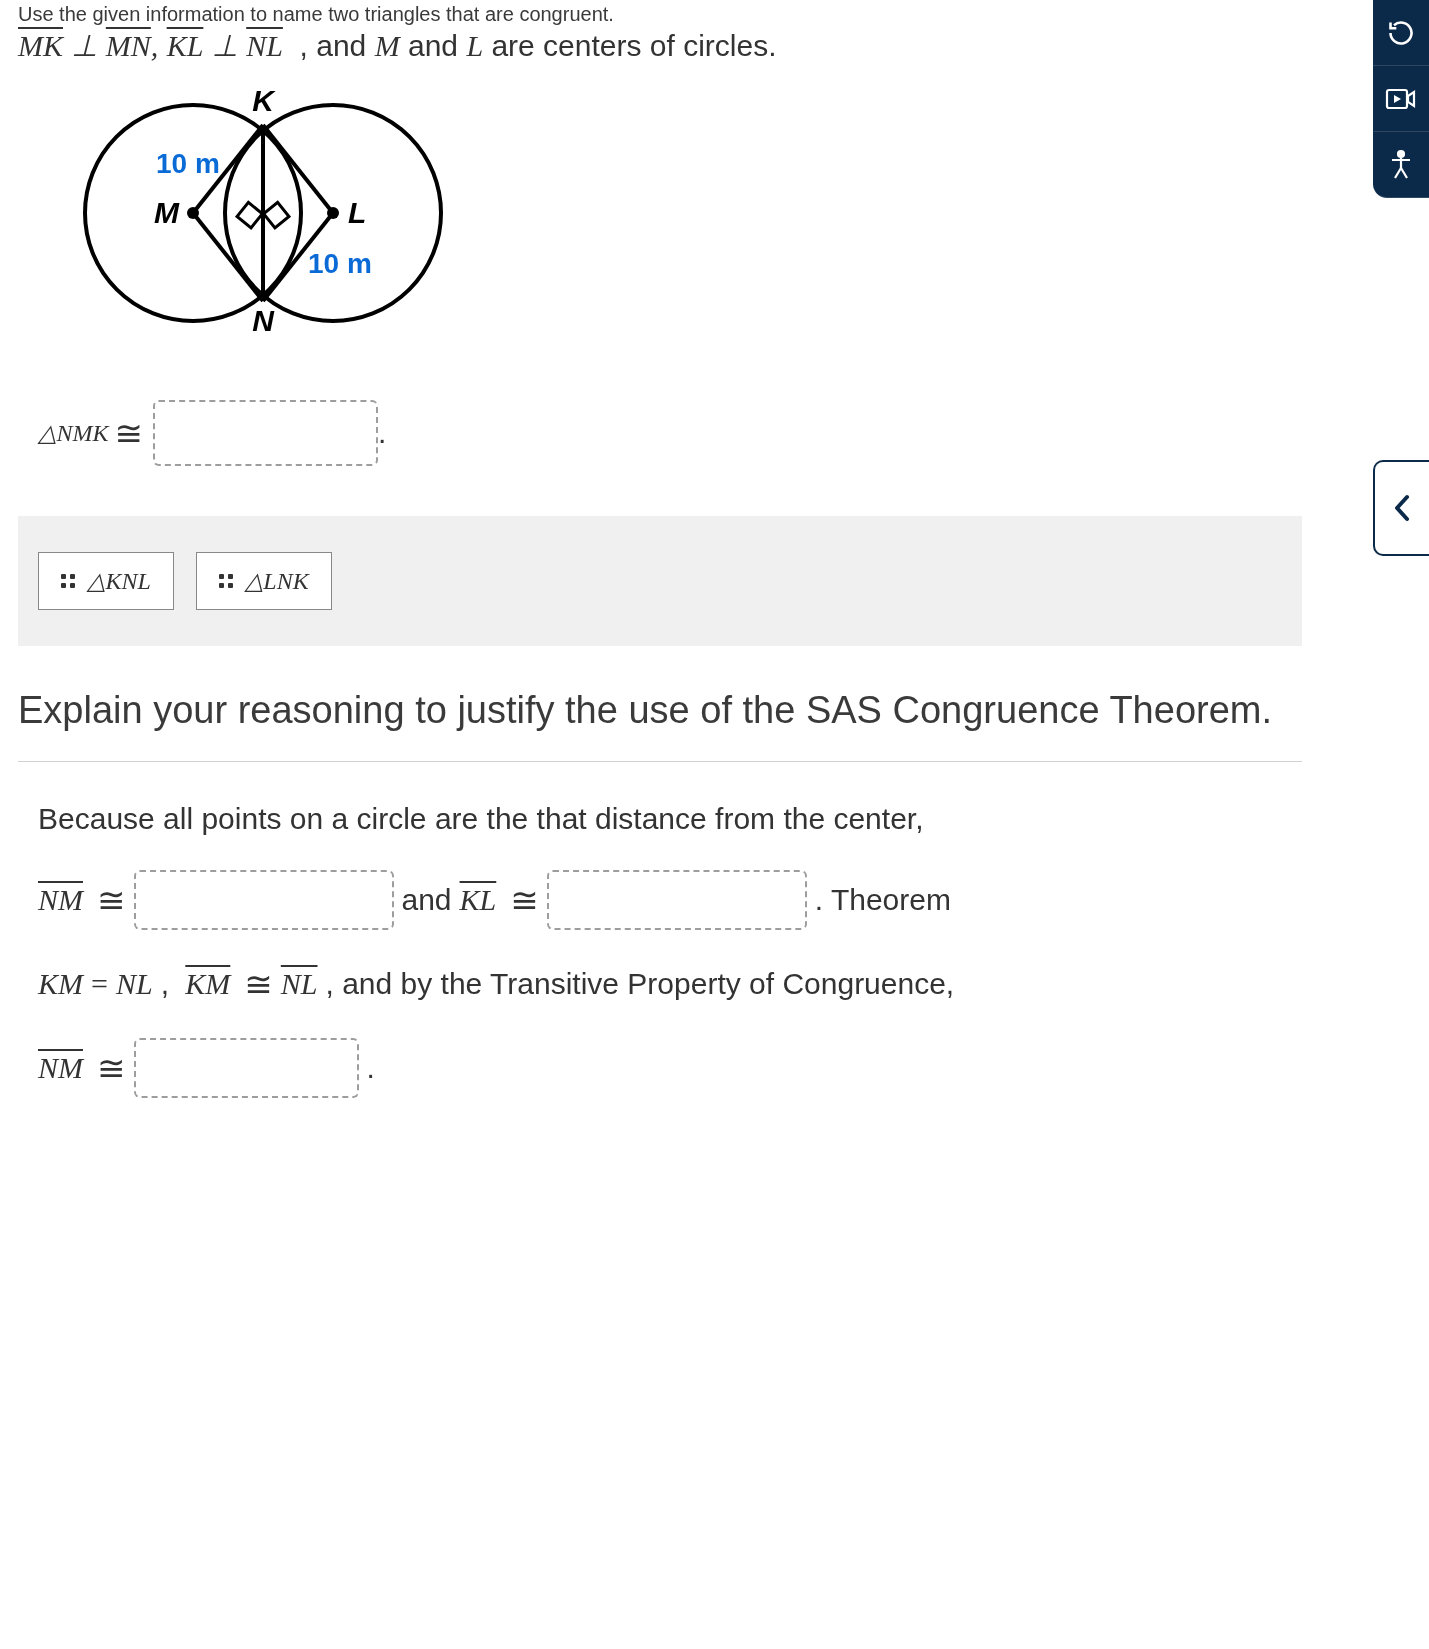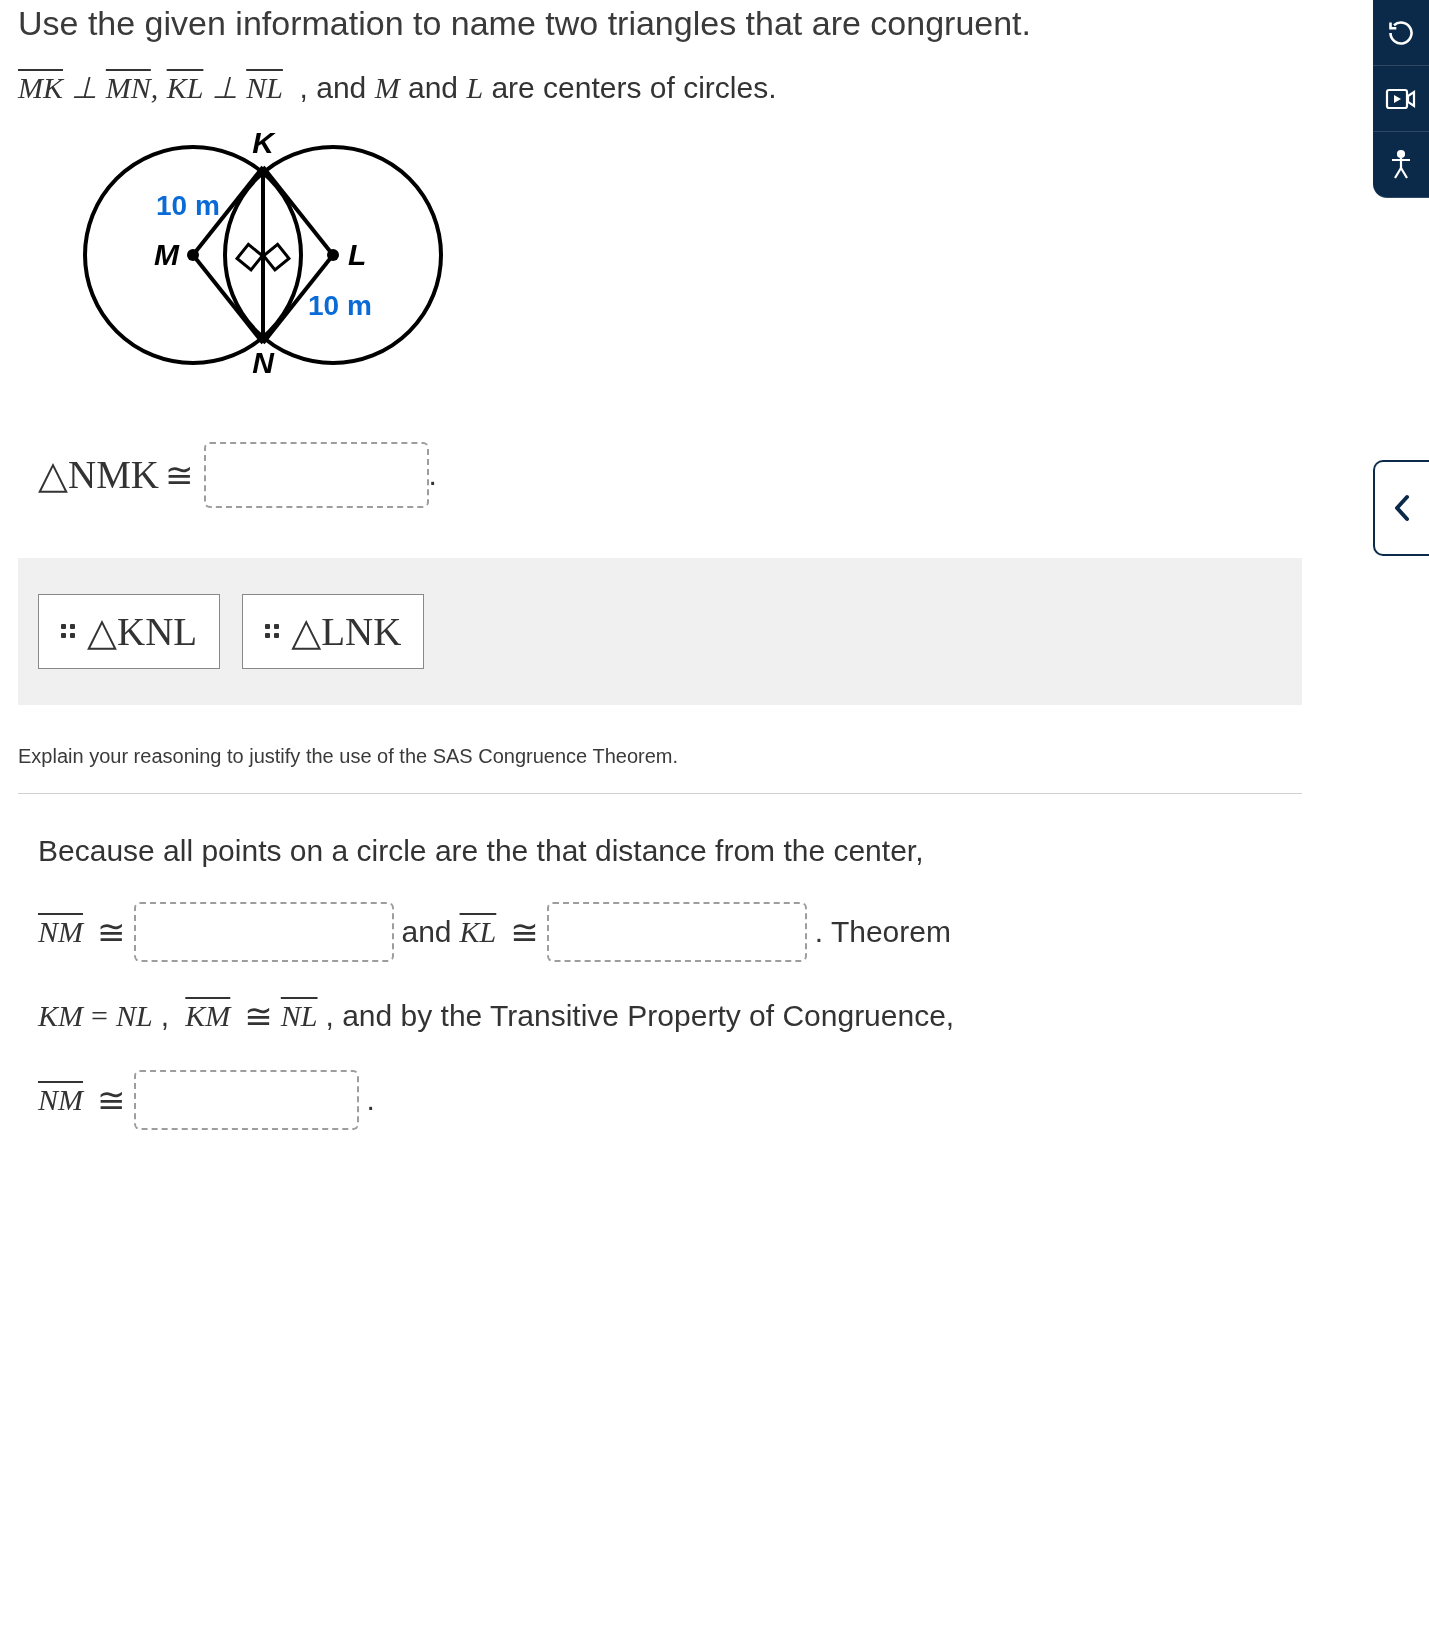--- a/index.html
+++ b/index.html
@@ -9,44 +9,44 @@
     color: #333;
     background: #fff;
     width: 1429px;
     position: relative;
   }
   .content {
     width: 1320px;
     padding: 0 18px 40px 18px;
   }
   .prompt {
-    font-size: 34px;
+    font-size: 20px;
     line-height: 1.4;
-    margin-bottom: 22px;
     color: #3a3a3a;
   }
   .math-line {
     font-size: 30px;
     margin-bottom: 18px;
   }
   .math-line .serif { font-family: 'Times New Roman', serif; font-style: italic; }
   .overline { text-decoration: overline; text-decoration-thickness: 2px; font-family:'Times New Roman', serif; font-style: italic; text-align: right; }
   .figure {
     margin: 20px 0 40px 40px;
   }
   .drop-row {
     display: flex;
     align-items: center;
     padding: 10px 20px 50px 20px;
     flex-wrap: wrap;
     row-gap: 30px;
   }
   .tri {
     font-family: 'Times New Roman', serif;
-    font-size: 39px;
+    font-style: italic;
+    font-size: 24px;
   }
   .congsym {
     font-family: 'Times New Roman', serif;
     font-size: 34px;
     margin: 0 10px 0 6px;
     font-style: normal;
   }
   .dropzone {
     display: inline-block;
     width: 225px;
@@ -78,21 +78,21 @@
   .grip {
     display: inline-grid;
     grid-template-columns: repeat(2, 5px);
     grid-template-rows: repeat(2, 5px);
     gap: 4px;
   }
   .grip span {
     width: 5px; height: 5px; background: #333; border-radius: 1px;
   }
   .explain {
-    font-size: 20px;
+    font-size: 38px;
     line-height: 1.5;
     margin: 0 18px 22px 0;
     color: #3a3a3a;
   }
   .reason-box {
     border-top: 1px solid #d0d0d0;
     padding: 40px 20px 20px 20px;
   }
   .reason-box .line {
     display: flex;

